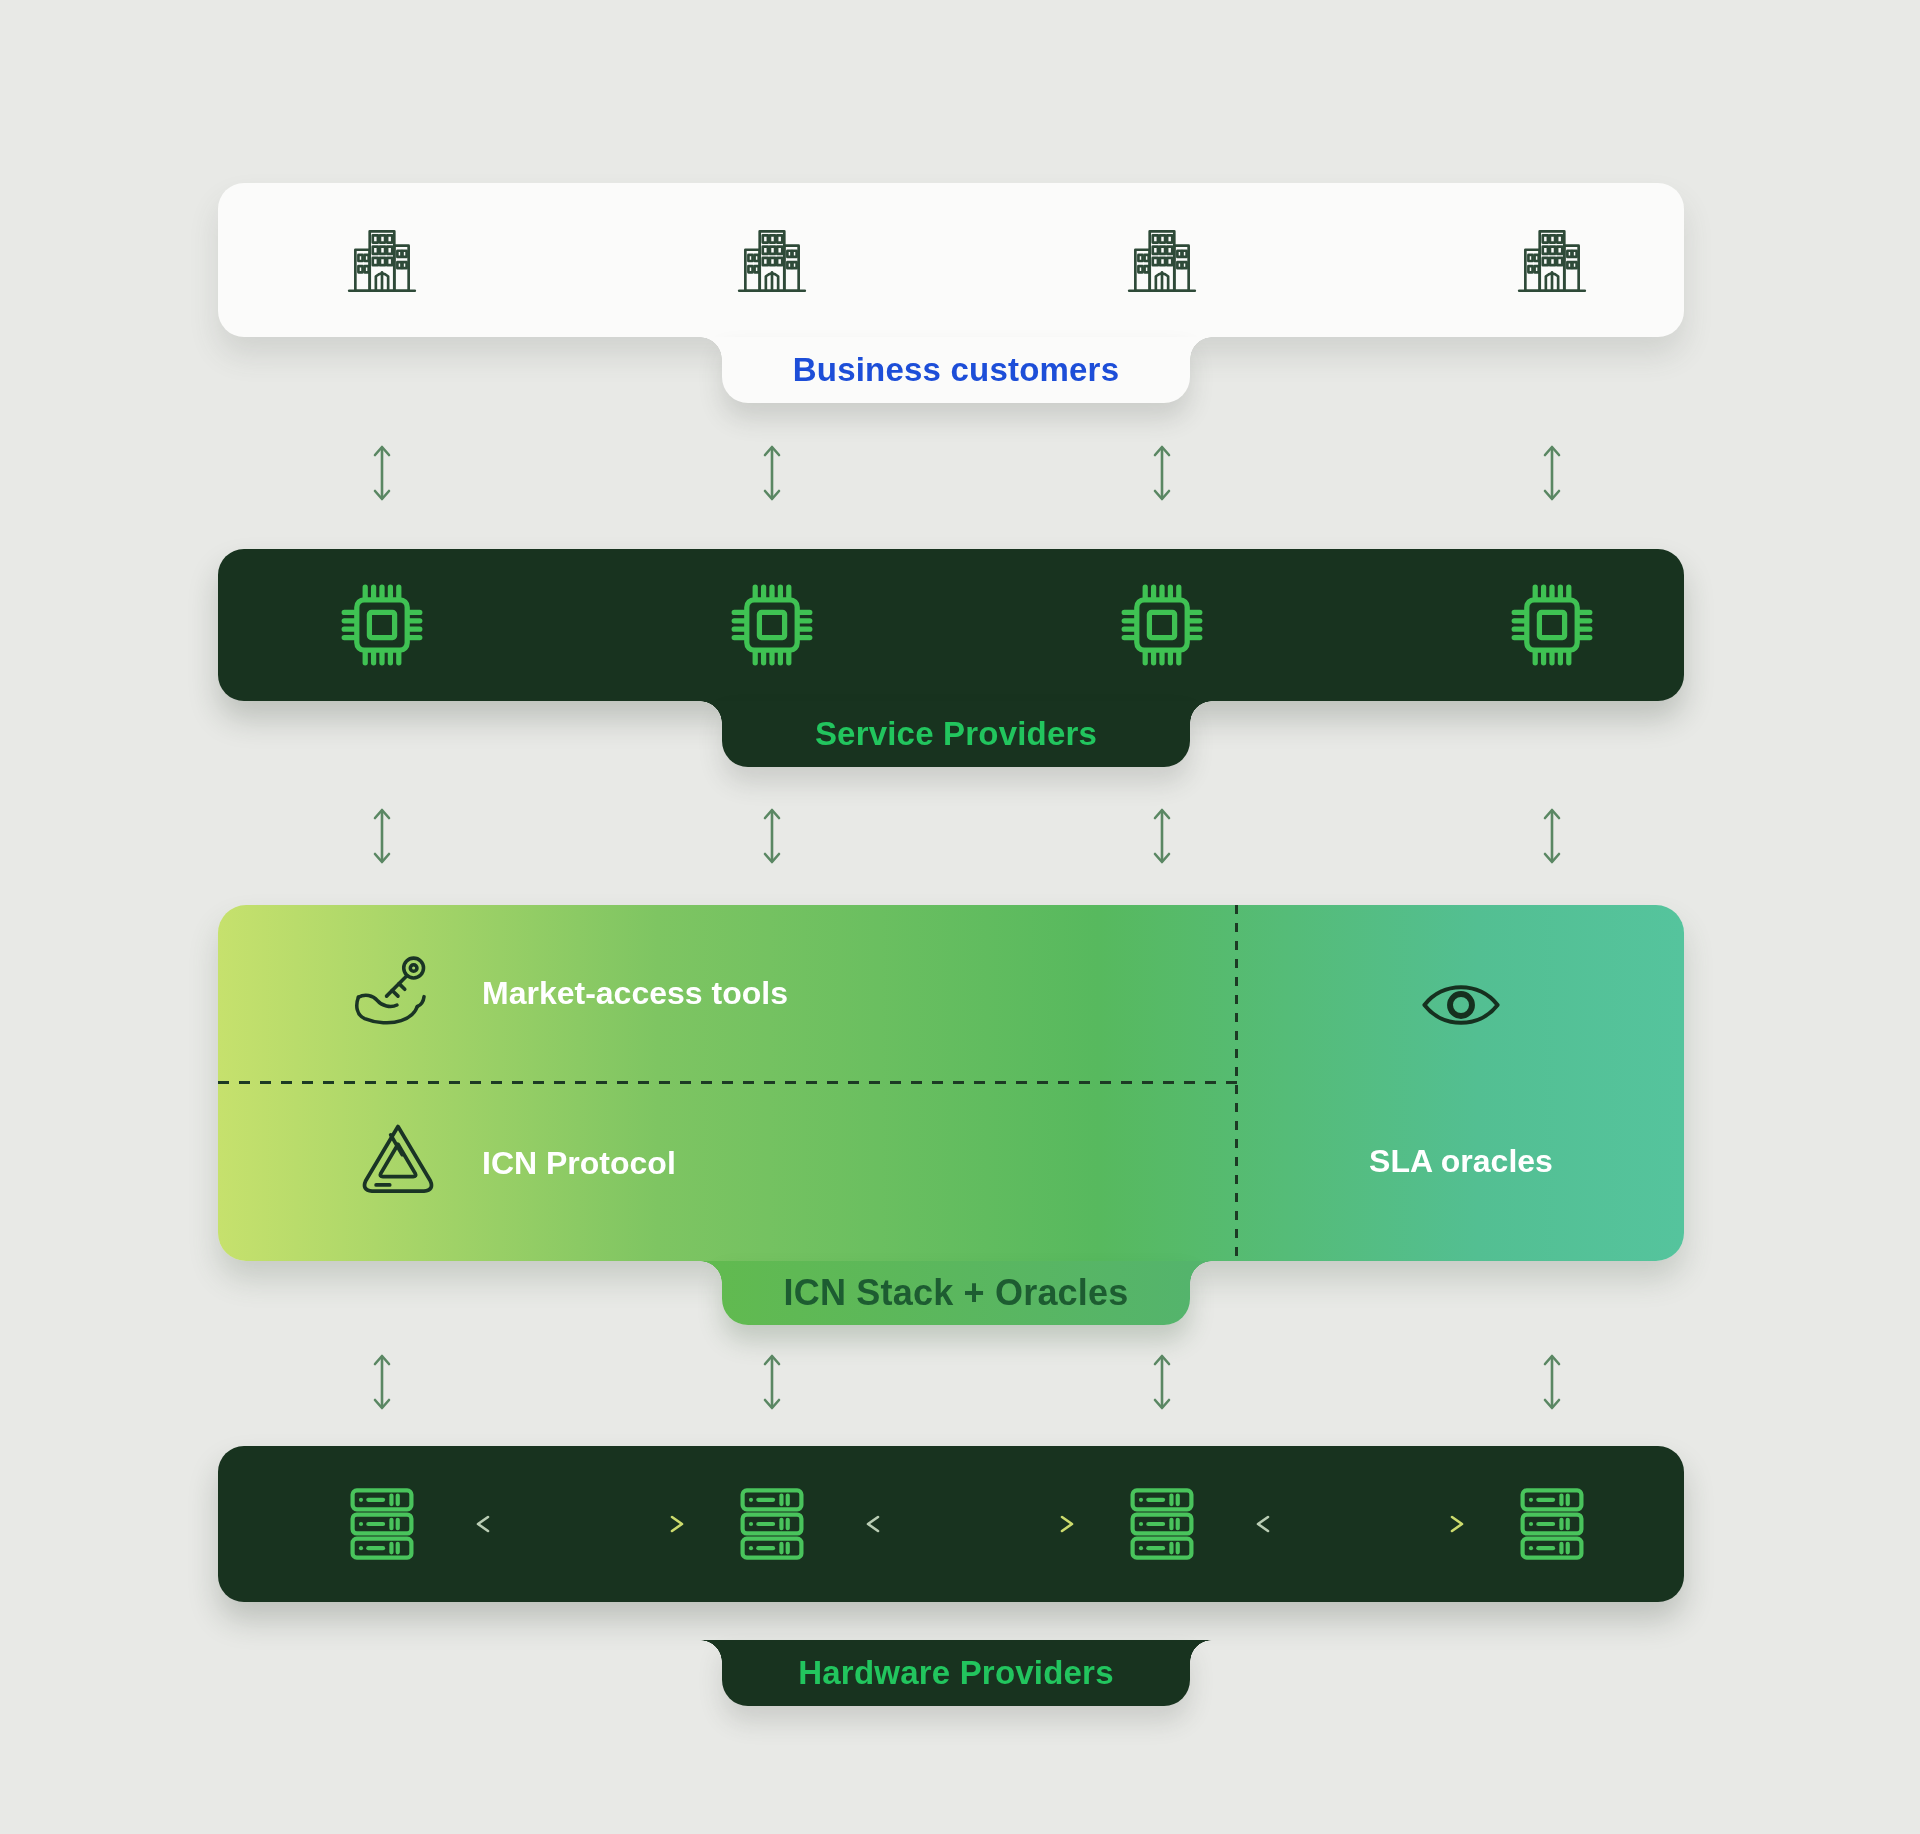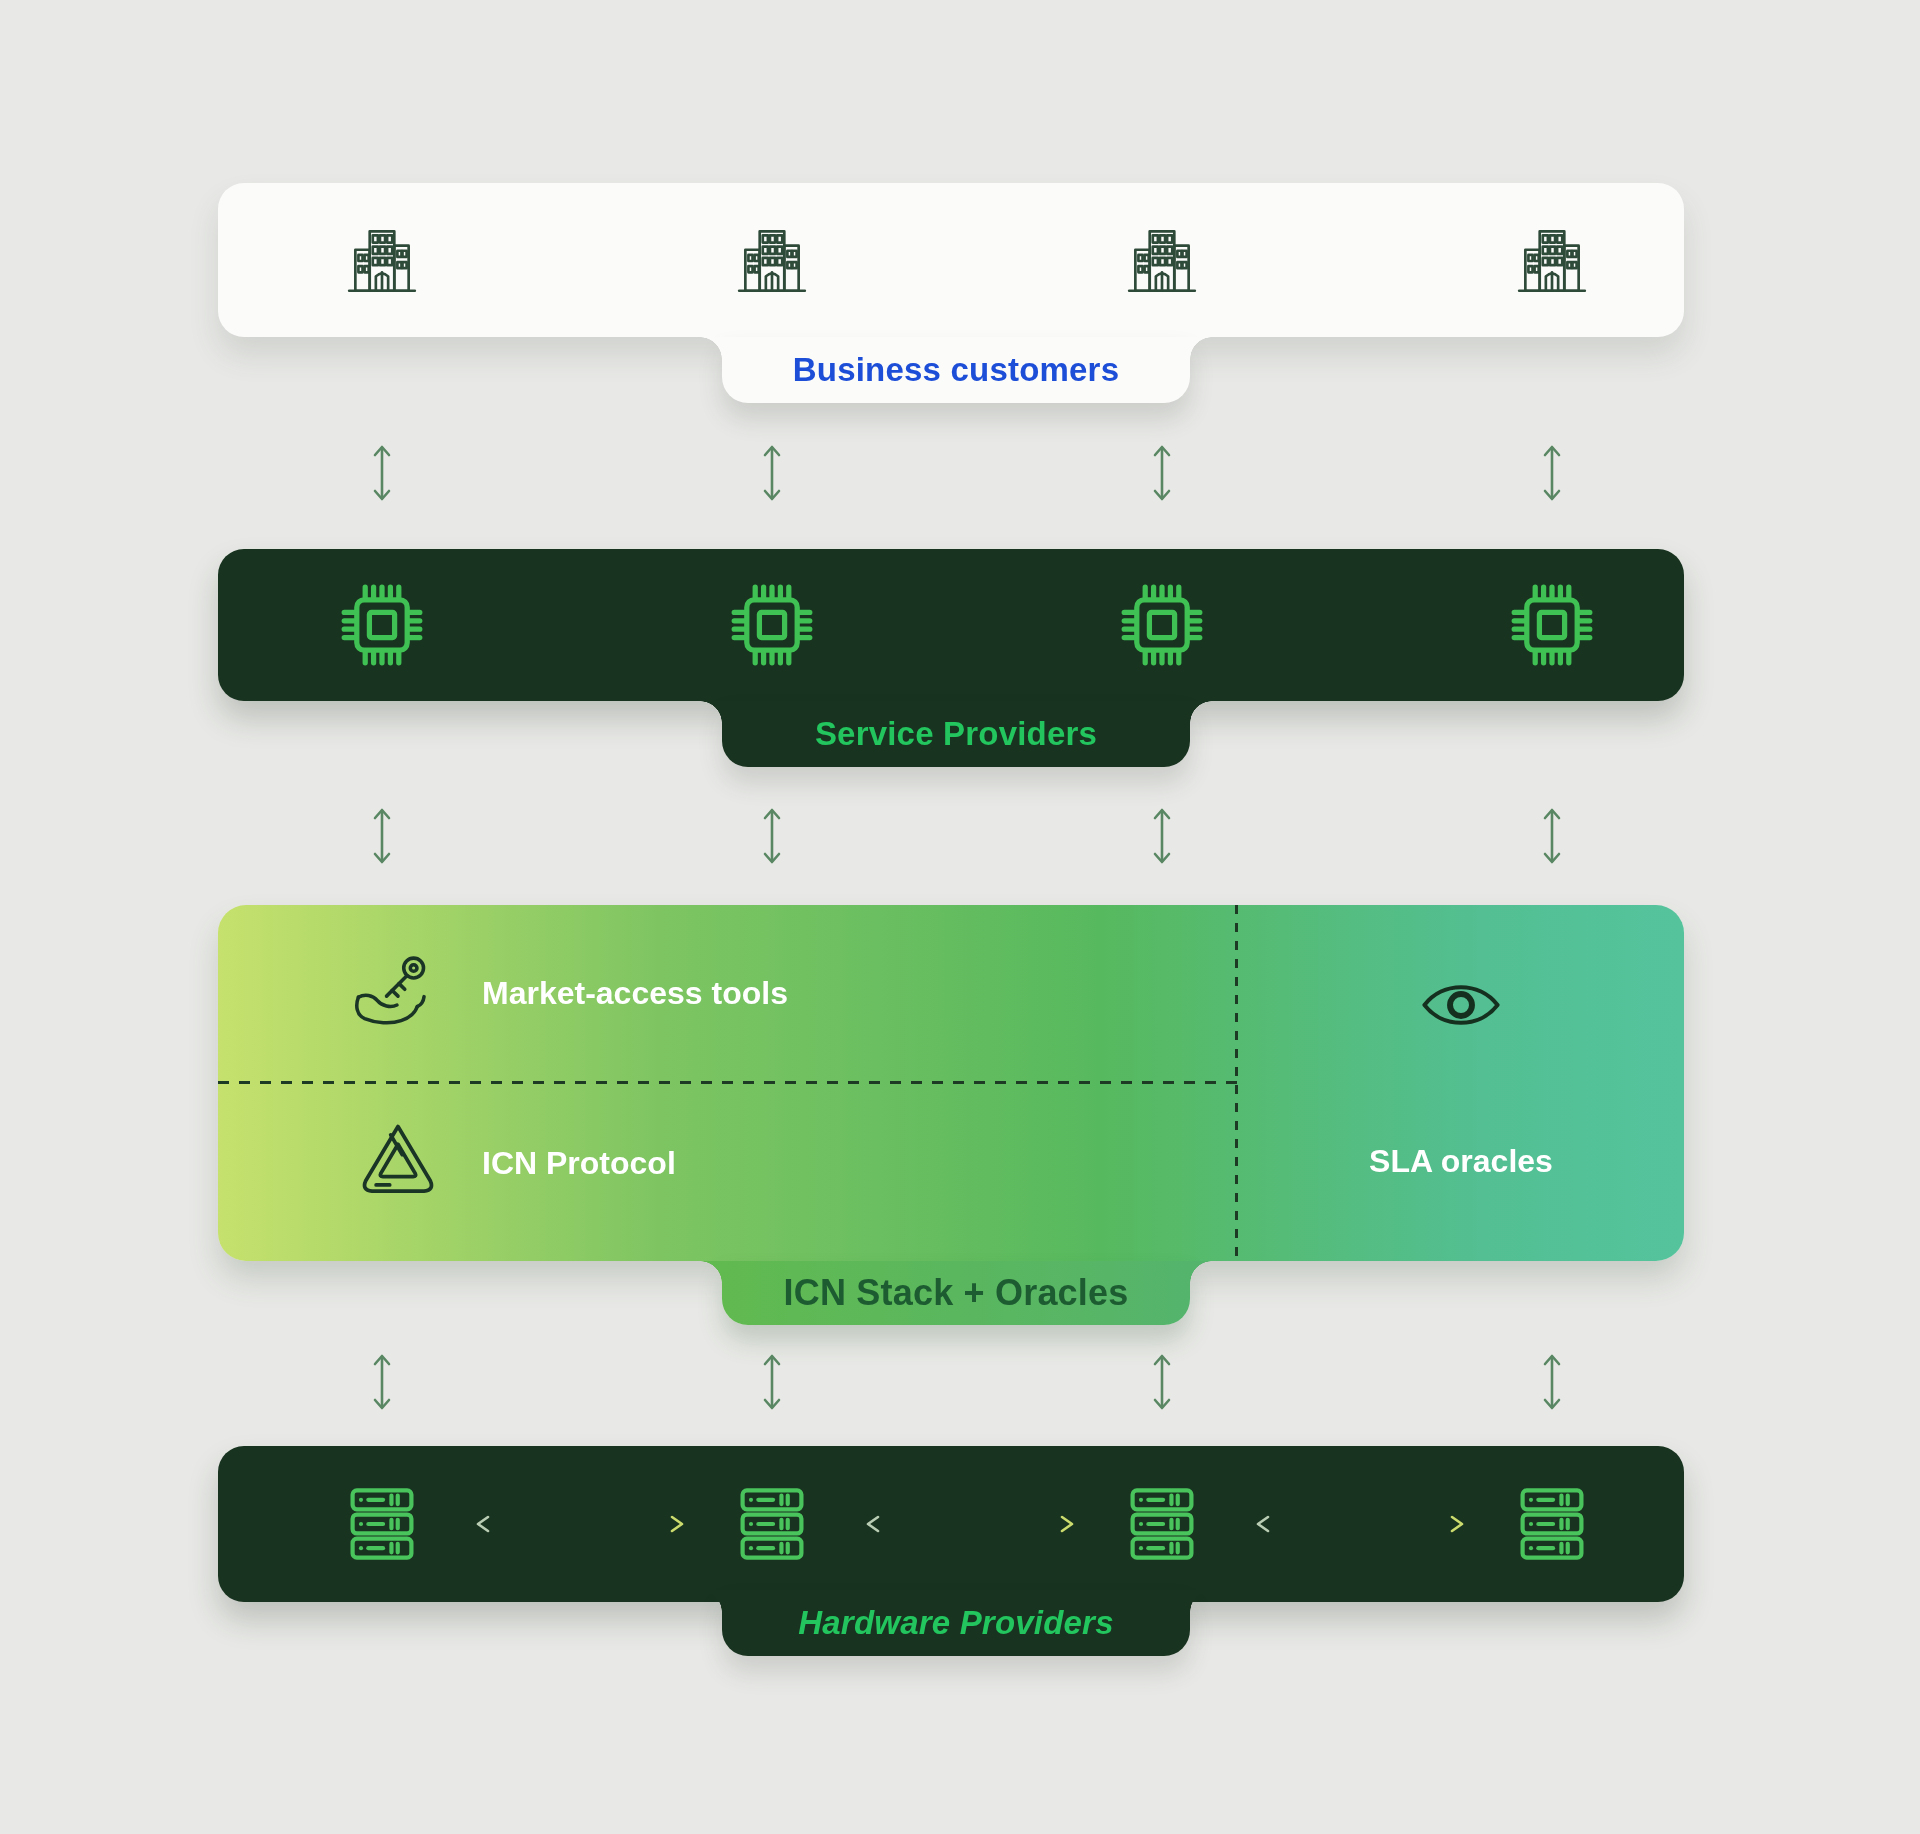--- a/index.html
+++ b/index.html
@@ -438,17 +438,17 @@
       </svg>
     </span>
     <span class="harrow h3">
       <svg width="222" height="22" viewBox="0 0 222 22" fill="none" stroke-width="2.6" stroke-linecap="round" stroke-linejoin="round">
         <path d="M10 11 H212" stroke="url(#hg)"></path>
         <path d="M19 4 L9 11 L19 18" stroke="#b9cdb4"></path>
         <path d="M203 4 L213 11 L203 18" stroke="#ccdb6d"></path>
       </svg>
     </span>
   </div>
-  <div class="tab dark" style="top:1590px;font-style:italic;">
+  <div class="tab dark" style="top:1640px;">
     <span class="tab-label">Hardware Providers</span>
   </div>
 
 </div>
 
 </body></html>

